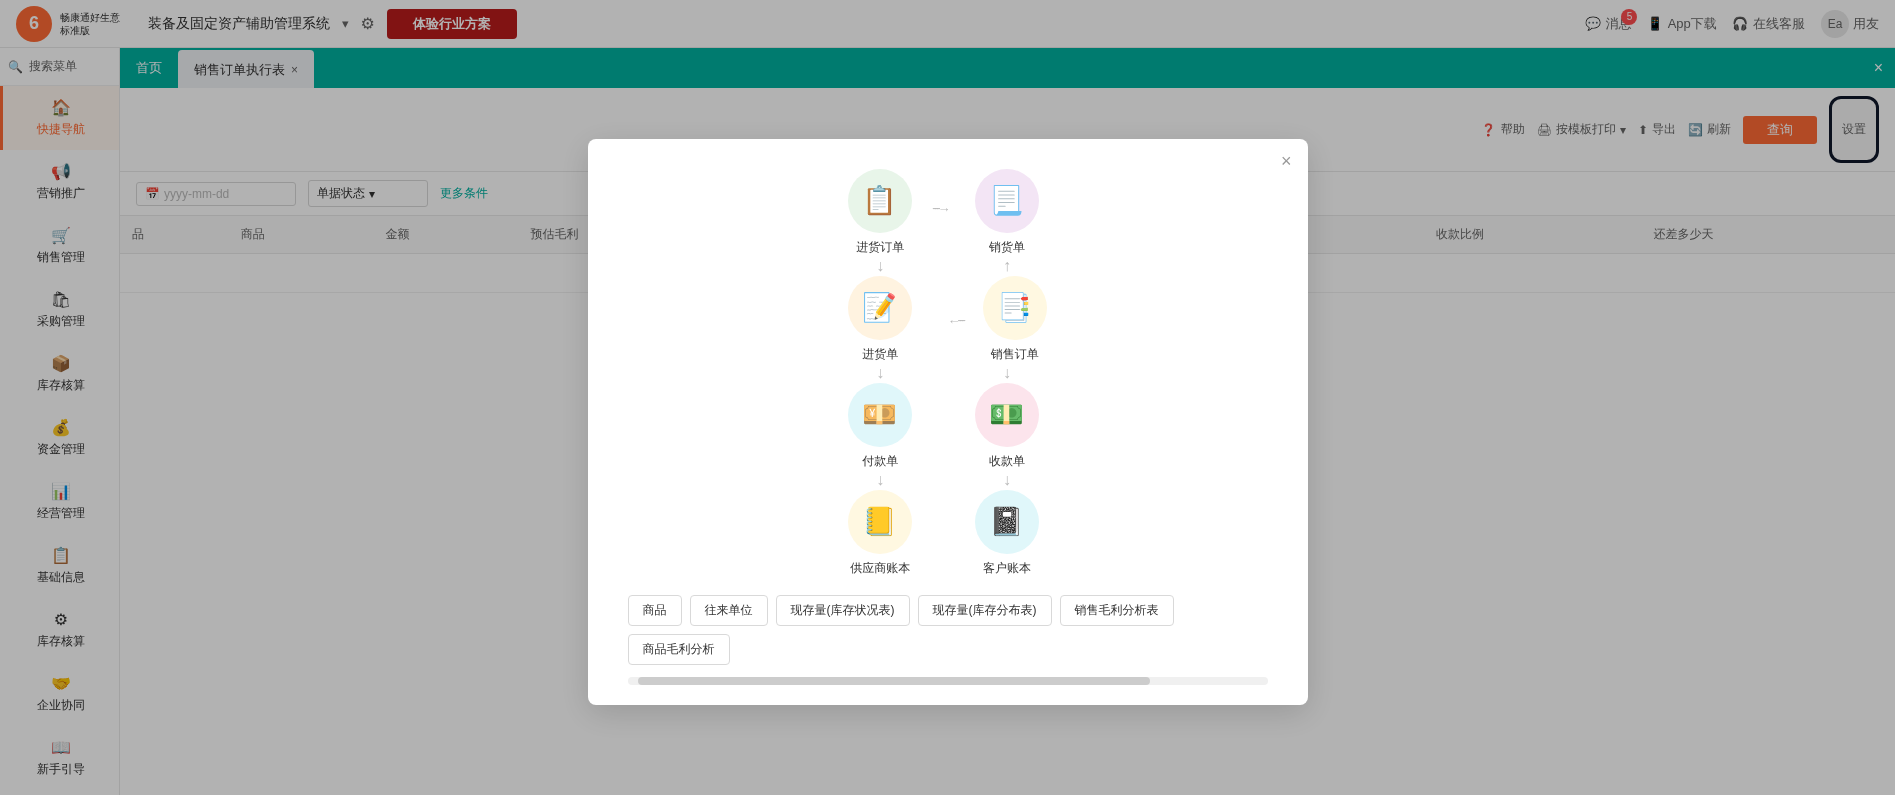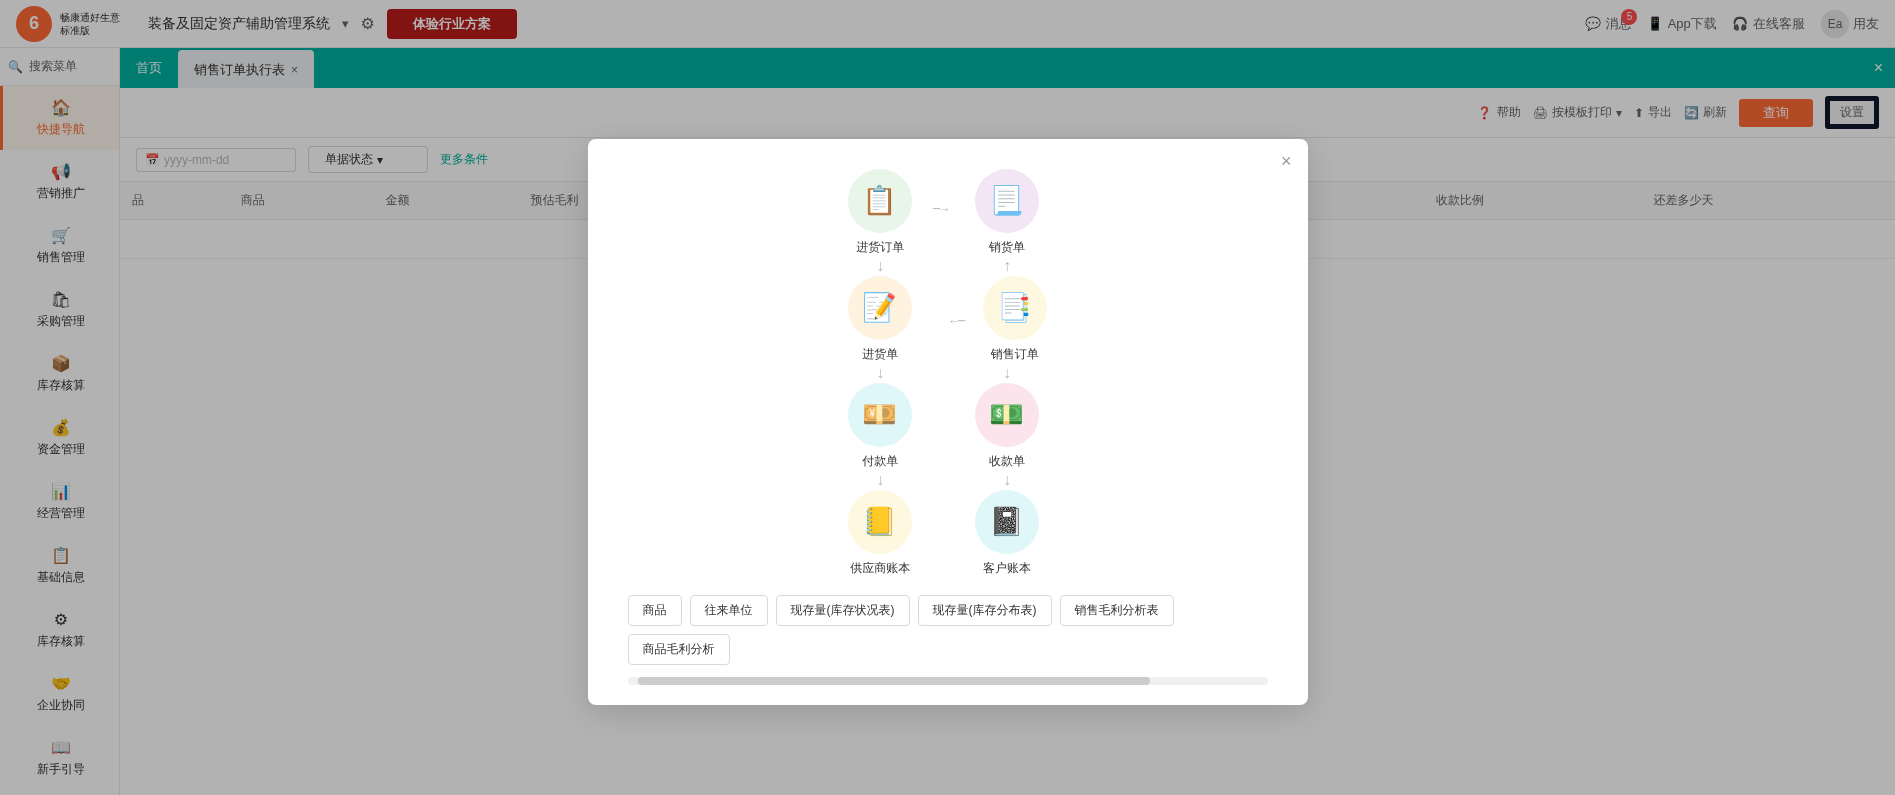--- a/index.html
+++ b/index.html
@@ -39,26 +39,26 @@
     .tab.home { color: white; }
     .tab-close { color: #666; font-size: 12px; cursor: pointer; }
     .tab-spacer { flex: 1; }
     .tab-close-all { color: white; padding: 0 12px; cursor: pointer; font-size: 16px; }
 
     
     .page-header { background: white; padding: 8px 16px; display: flex; align-items: center; justify-content: space-between; border-bottom: 1px solid #e8e8e8; flex-shrink: 0; }
     .page-header-actions { display: flex; align-items: center; gap: 12px; }
     .btn-action { color: #666; font-size: 12px; display: flex; align-items: center; gap: 4px; cursor: pointer; }
     .btn-query { background: #ff6b35; color: white; border: none; padding: 5px 24px; border-radius: 3px; cursor: pointer; font-size: 13px; }
-    .btn-setting { background: #f5f5f5; color: #666; border: 5px solid #0f172a; padding: 3px 10px; border-radius: 3px; cursor: pointer; font-size: 12px; }
+    .btn-setting { background: #f5f5f5; color: #666; border: 3px solid #0f172a; padding: 22px 10px; border-radius: 12px; cursor: pointer; font-size: 12px; }
 
     
     .filter-area { background: white; padding: 8px 16px; display: flex; align-items: center; gap: 12px; border-bottom: 1px solid #e8e8e8; flex-shrink: 0; }
     .filter-input { border: 1px solid #d9d9d9; border-radius: 3px; padding: 4px 8px; font-size: 12px; color: #bbb; display: flex; align-items: center; gap: 4px; min-width: 160px; }
-    .filter-select { border: 1px solid #d9d9d9; border-radius: 3px; padding: 4px 16px; font-size: 12px; color: #333; display: flex; align-items: center; gap: 4px; min-width: 120px; }
+    .filter-select { border: 1px solid #d9d9d9; border-radius: 3px; padding: 4px 8px; font-size: 12px; color: #333; display: flex; align-items: center; gap: 4px; min-width: 120px; }
     .filter-tag { color: #00b0a0; font-size: 12px; cursor: pointer; }
 
     
     .table-wrapper { background: white; flex: 1; overflow: auto; position: relative; }
     .data-table { width: 100%; border-collapse: collapse; font-size: 12px; }
     .data-table th { background: #fafafa; border-bottom: 1px solid #e8e8e8; padding: 10px 12px; text-align: left; color: #666; white-space: nowrap; font-weight: normal; }
     .data-table td { padding: 10px 12px; border-bottom: 1px solid #f0f0f0; color: #333; }
     .no-data { text-align: center; color: #999; padding: 60px; font-size: 13px; }
 
     

